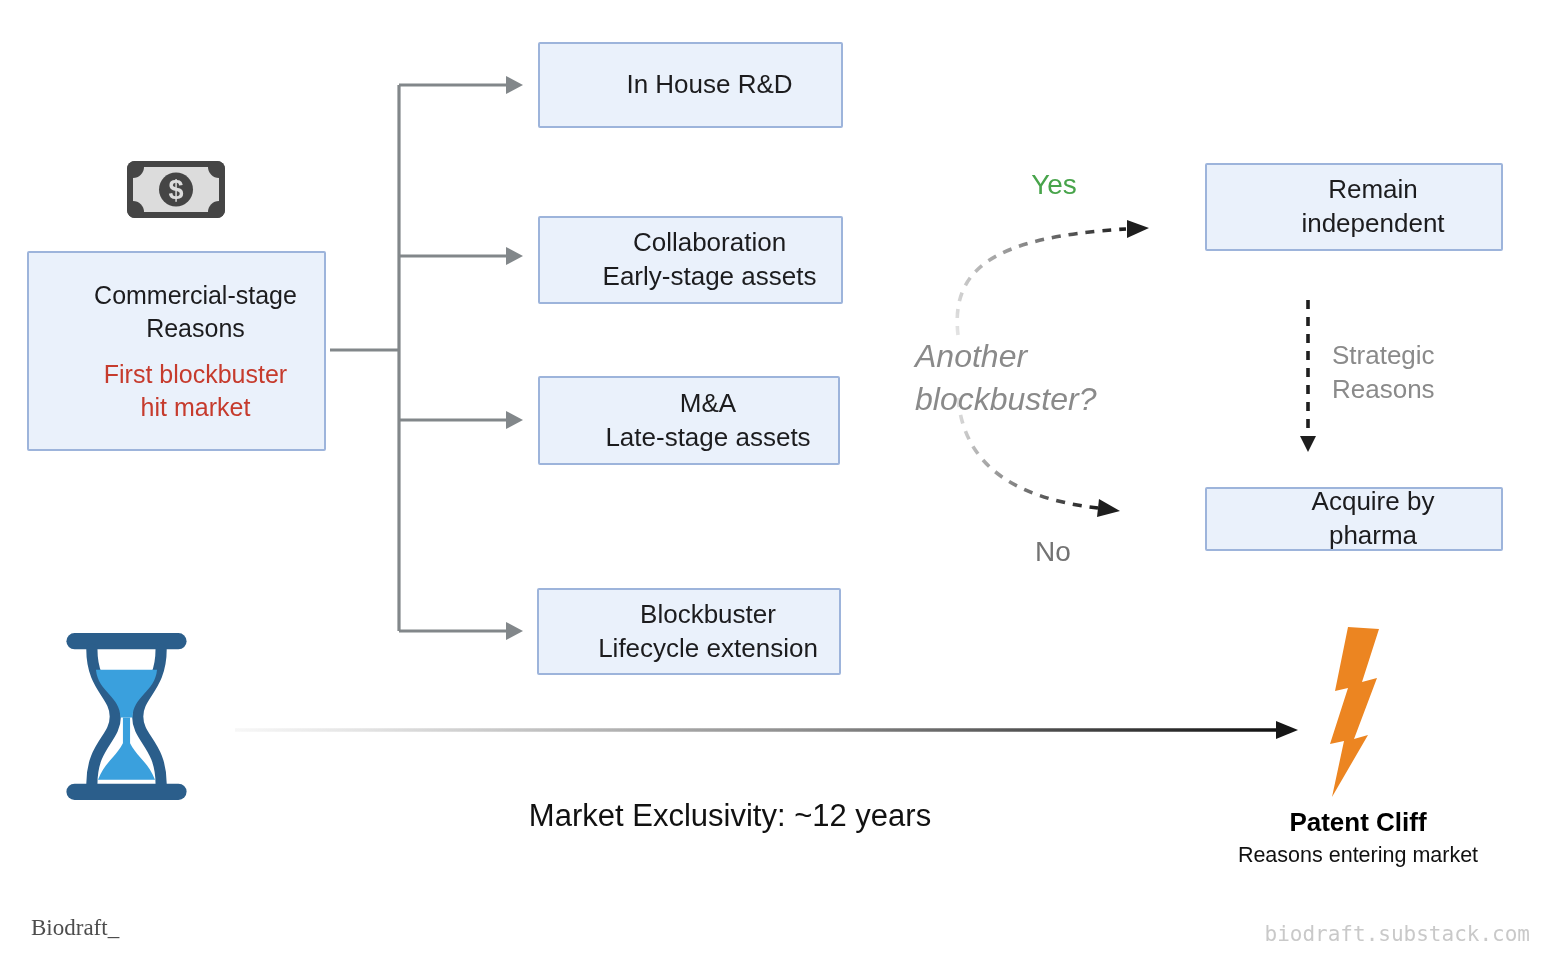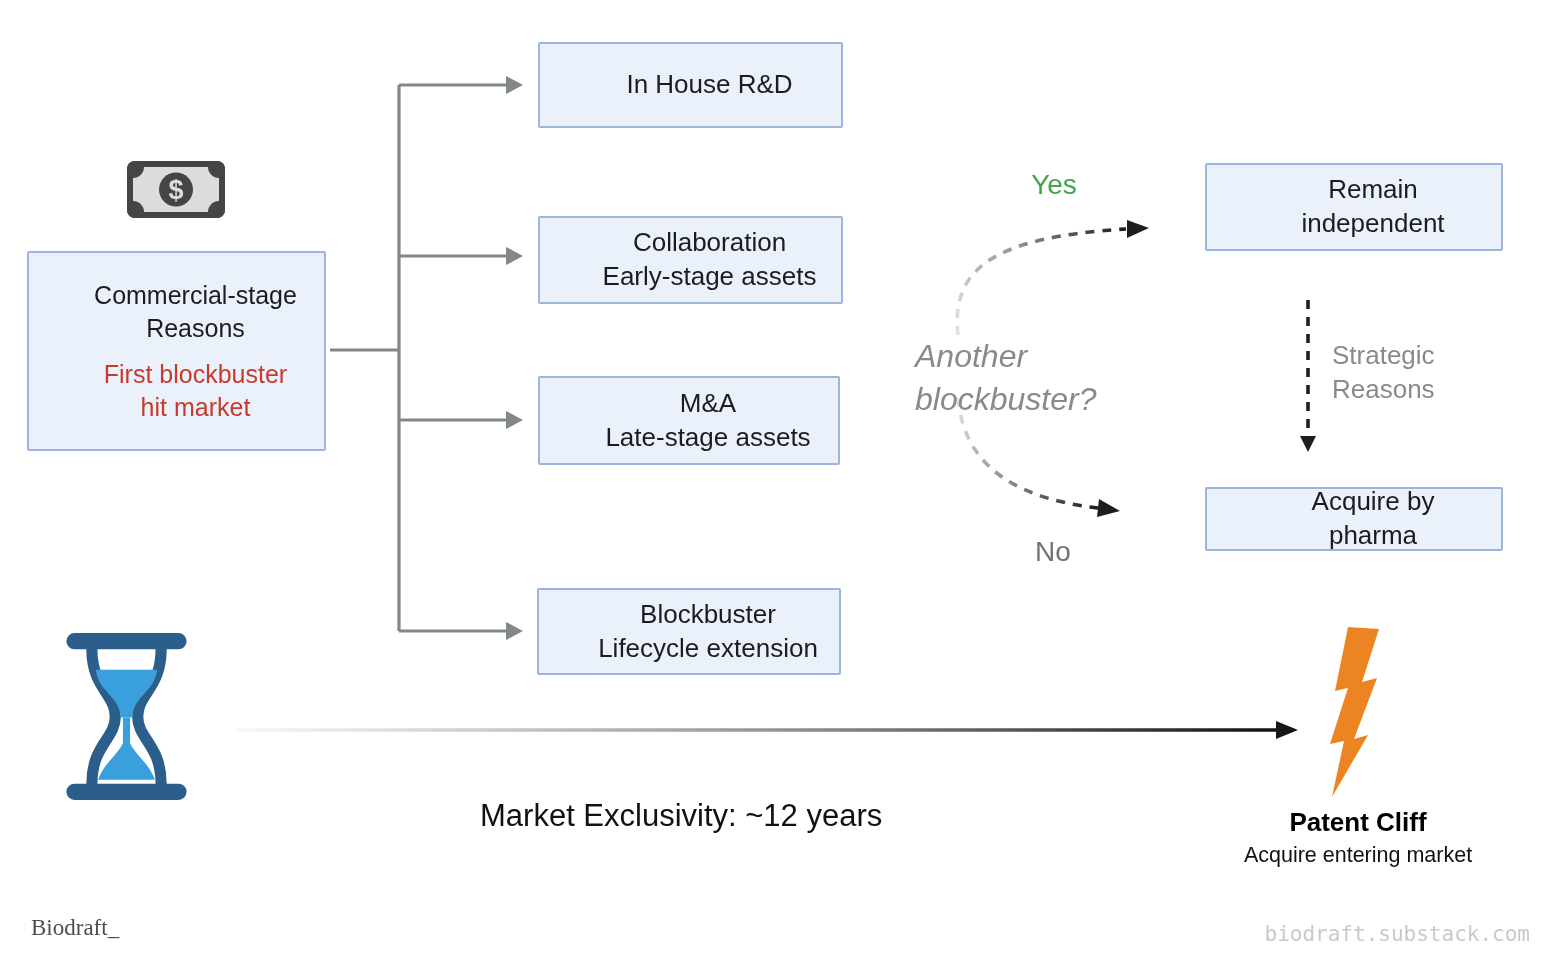--- a/index.html
+++ b/index.html
@@ -19,21 +19,21 @@
   .sbox1{left:538px;top:42px;width:305px;height:86px;}
   .sbox2{left:538px;top:216px;width:305px;height:88px;}
   .sbox3{left:538px;top:376px;width:302px;height:89px;}
   .sbox4{left:537px;top:588px;width:304px;height:87px;}
   .remain-box{left:1205px;top:163px;width:298px;height:88px;}
   .acquire-box{left:1205px;top:487px;width:298px;height:64px;}
   .yes-label{left:1024px;top:169px;width:60px;text-align:center;font-size:28px;color:#48a44b;}
   .no-label{left:1023px;top:536px;width:60px;text-align:center;font-size:28px;color:#737373;}
   .question{left:915px;top:335px;font-size:32px;line-height:1.35;color:#8a8a8a;font-style:italic;}
   .transition{left:1332px;top:338px;font-size:26px;line-height:1.32;color:#8a8a8a;}
-  .exclusivity{left:480px;top:798px;width:500px;font-size:31px;font-weight:500;color:#111111;}
+  .exclusivity{left:480px;top:798px;width:500px;text-align:center;font-size:31px;font-weight:500;color:#111111;}
   .event-title{left:1233px;top:807px;width:250px;text-align:center;font-size:26px;font-weight:700;color:#000000;}
   .event-sub{left:1205px;top:843px;width:306px;text-align:center;font-size:21.5px;color:#111111;}
   .brand{left:31px;top:915px;font-family:Liberation Serif, serif;font-size:23px;color:#4d4d4d;}
   .site{left:1248px;top:922px;width:282px;text-align:right;font-family:"DejaVu Sans Mono","Liberation Mono",monospace;font-size:21px;color:#c9c9c9;}
 </style>
 </head>
 <body>
 
 <div id="stage">
 
@@ -163,18 +163,18 @@
       <path d="M33 144 C42 122 56 120 61 98 C66 120 80 122 89 144 Z"></path>
     </g>
   </svg>
 
   <svg class="abs" style="left:1322px;top:627px;" width="64" height="170" viewBox="0 0 64 170">
     <polygon fill="#ec8521" points="26,0 57,2 40,55 55,51 32,112 46,108 10,170 22,114 8,117 26,61 13,64"></polygon>
   </svg>
 
   <div class="abs exclusivity">Market Exclusivity: ~12 years</div>
   <div class="abs event-title">Patent Cliff</div>
-  <div class="abs event-sub">Acquire entering market</div>
+  <div class="abs event-sub">Reasons entering market</div>
 
   <div class="abs brand">Biodraft_</div>
   <div class="abs site">biodraft.substack.com</div>
 
 </div>
 
 </body></html>

